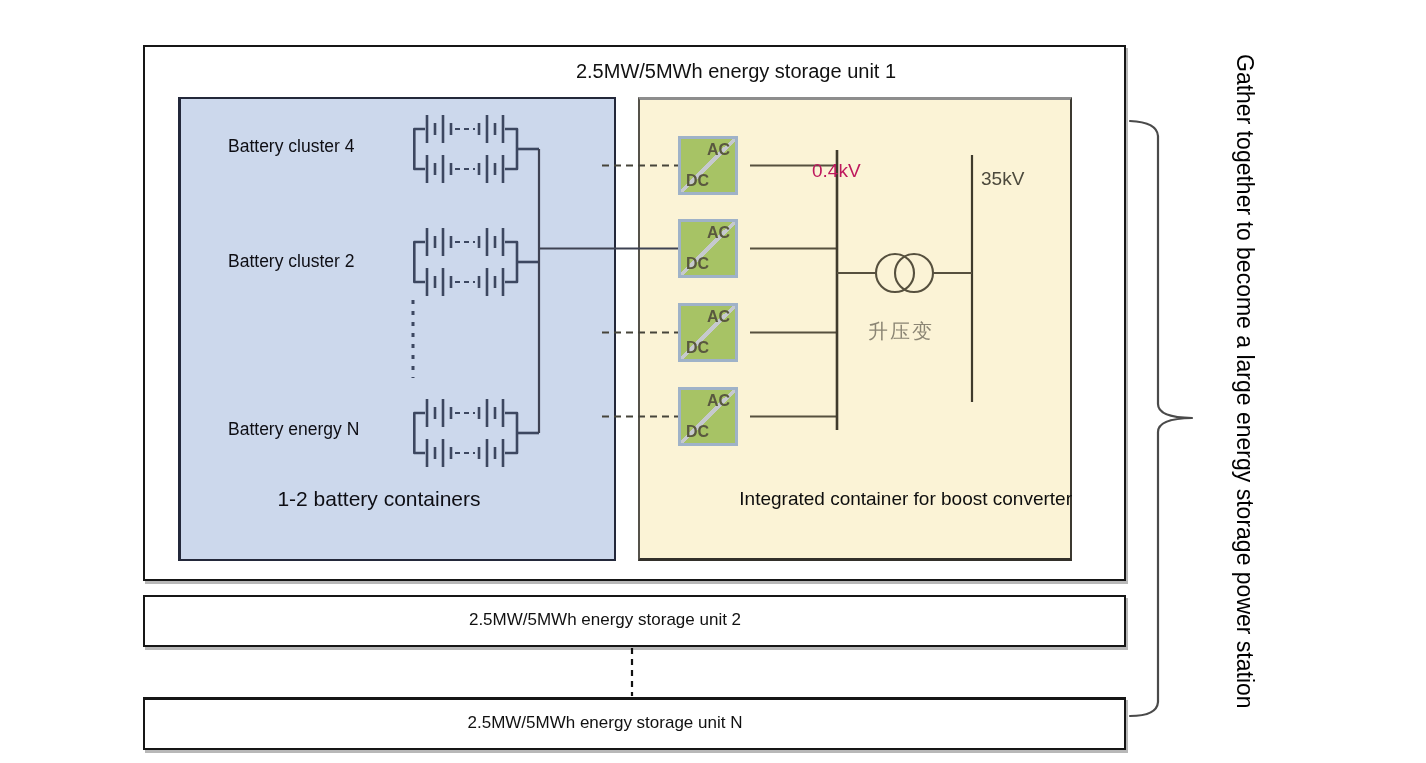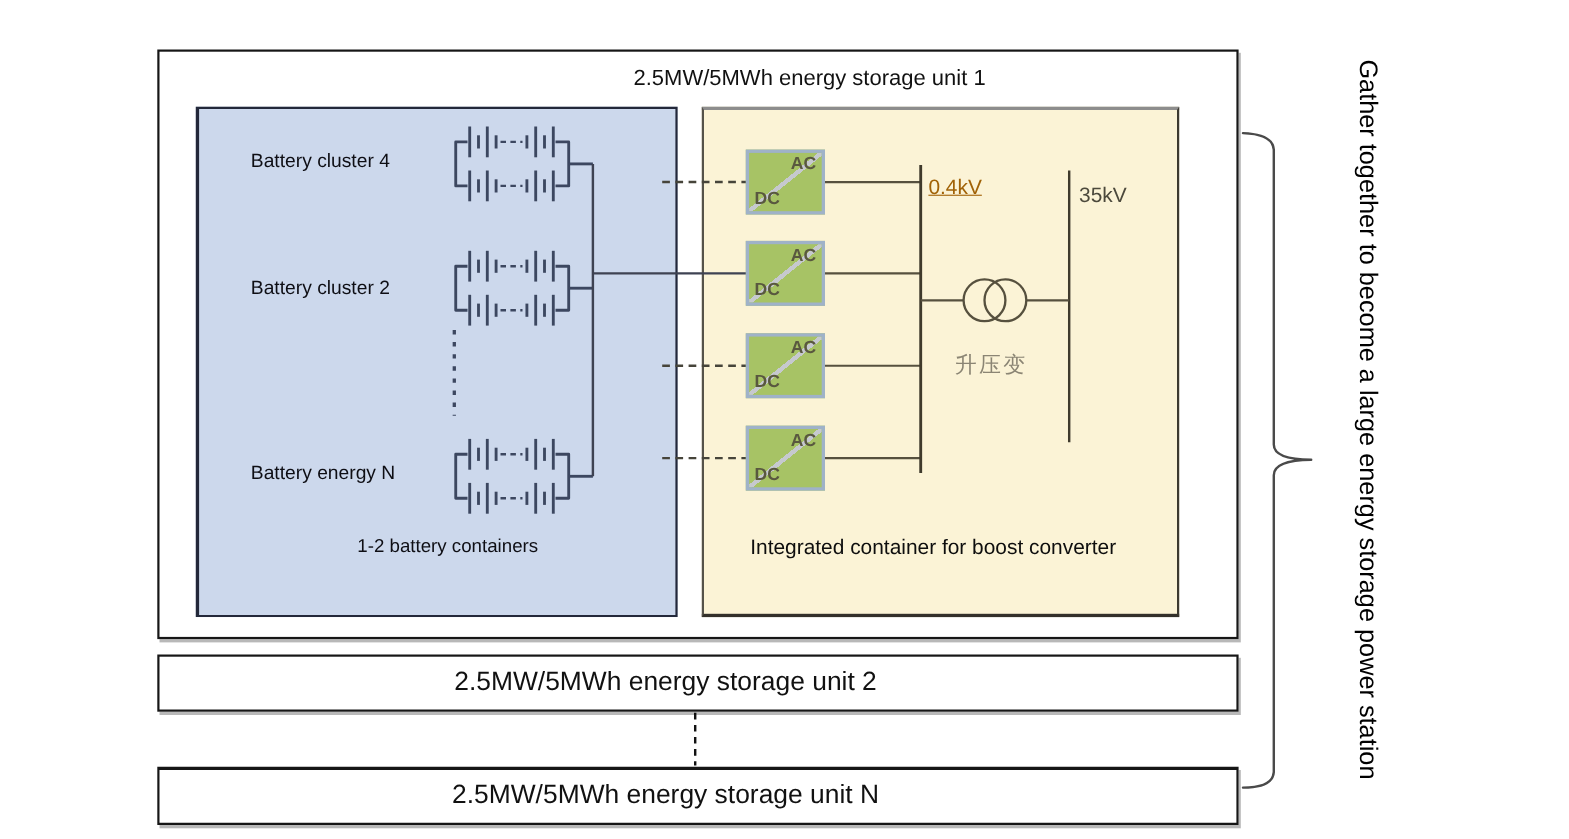--- a/index.html
+++ b/index.html
@@ -16,63 +16,63 @@
   }
   #unit1-box{left:143px; top:45px; width:979px; height:532px;}
   #unit2-box{left:143px; top:595px; width:979px; height:48px;}
   #unitN-box{left:143px; top:697px; width:979px; height:48px; border-top-width:3px;}
 
   .unit-title{
     position:absolute; left:0; right:0; text-align:center;
     font-size:20px; color:#111; white-space:nowrap;
   }
   #unit1-title{top:59px; line-height:24px; padding-left:46px;}
-  .unit-title-mid{top:0; bottom:0; line-height:46px; font-size:24px; padding-right:59px;}
+  .unit-title-mid{top:0; bottom:0; line-height:46px; font-size:17px; padding-right:59px;}
 
   
   #battery-box{
     position:absolute; left:178px; top:97px; width:438px; height:464px;
     background:#ccd8ec; border:2px solid #23283a; border-left-width:3px;
     box-sizing:border-box;
   }
   .cluster-label{
     position:absolute; left:228px; font-size:17.5px; color:#0e0e14; white-space:nowrap;
   }
   #battery-caption{
-    position:absolute; left:188px; top:487px; width:438px; text-align:center;
-    font-size:17px; color:#0e0e14;
+    position:absolute; left:160px; top:487px; width:438px; text-align:center;
+    font-size:21px; color:#0e0e14;
   }
 
   
   #boost-box{
     position:absolute; left:638px; top:97px; width:434px; height:464px;
     background:#fbf3d6; box-sizing:border-box;
     border-top:3px solid #8d8d8d; border-left:2px solid #55524a;
     border-right:2px solid #3c3930; border-bottom:3px solid #33302a;
   }
   #boost-caption{
-    position:absolute; left:638px; top:488px; width:434px; text-align:left;
+    position:absolute; left:638px; top:488px; width:434px; text-align:right;
     font-size:19px; color:#0e0e0e; padding-left:44px; box-sizing:border-box;
   }
 
   
   .converter{
-    position:absolute; left:678px; width:72px; height:59px; box-sizing:border-box;
+    position:absolute; left:678px; width:60px; height:59px; box-sizing:border-box;
     background:
       linear-gradient(to bottom right,
         rgba(0,0,0,0) calc(50% - 2px), #c6c9ce calc(50% - 2px),
         #c6c9ce calc(50% + 2px), rgba(0,0,0,0) calc(50% + 2px)),
       #a7c365;
     border:3px solid #9fb2c8;
   }
   .converter .ac{position:absolute; top:2px; right:5px; font-weight:bold; font-size:16px; color:#59583f;}
   .converter .dc{position:absolute; bottom:2px; left:5px; font-weight:bold; font-size:16px; color:#59583f;}
 
   
-  #lv-label{position:absolute; left:844px; top:160px; font-size:19px; color:#a16207;text-decoration:underline;}
+  #lv-label{position:absolute; left:812px; top:160px; font-size:19px; color:#be185d;}
   #hv-label{position:absolute; left:981px; top:168px; font-size:19px; color:#4c493c;}
   #xfmr-label{
     position:absolute; left:856px; top:318px; width:90px; text-align:center;
     font-size:20px; color:#8b8574; letter-spacing:2px; white-space:nowrap;
   }
 
   
   #annotation{
     position:absolute; left:1224px; top:0; height:763px; width:40px;
     writing-mode:vertical-rl; display:flex; align-items:center; justify-content:center;

